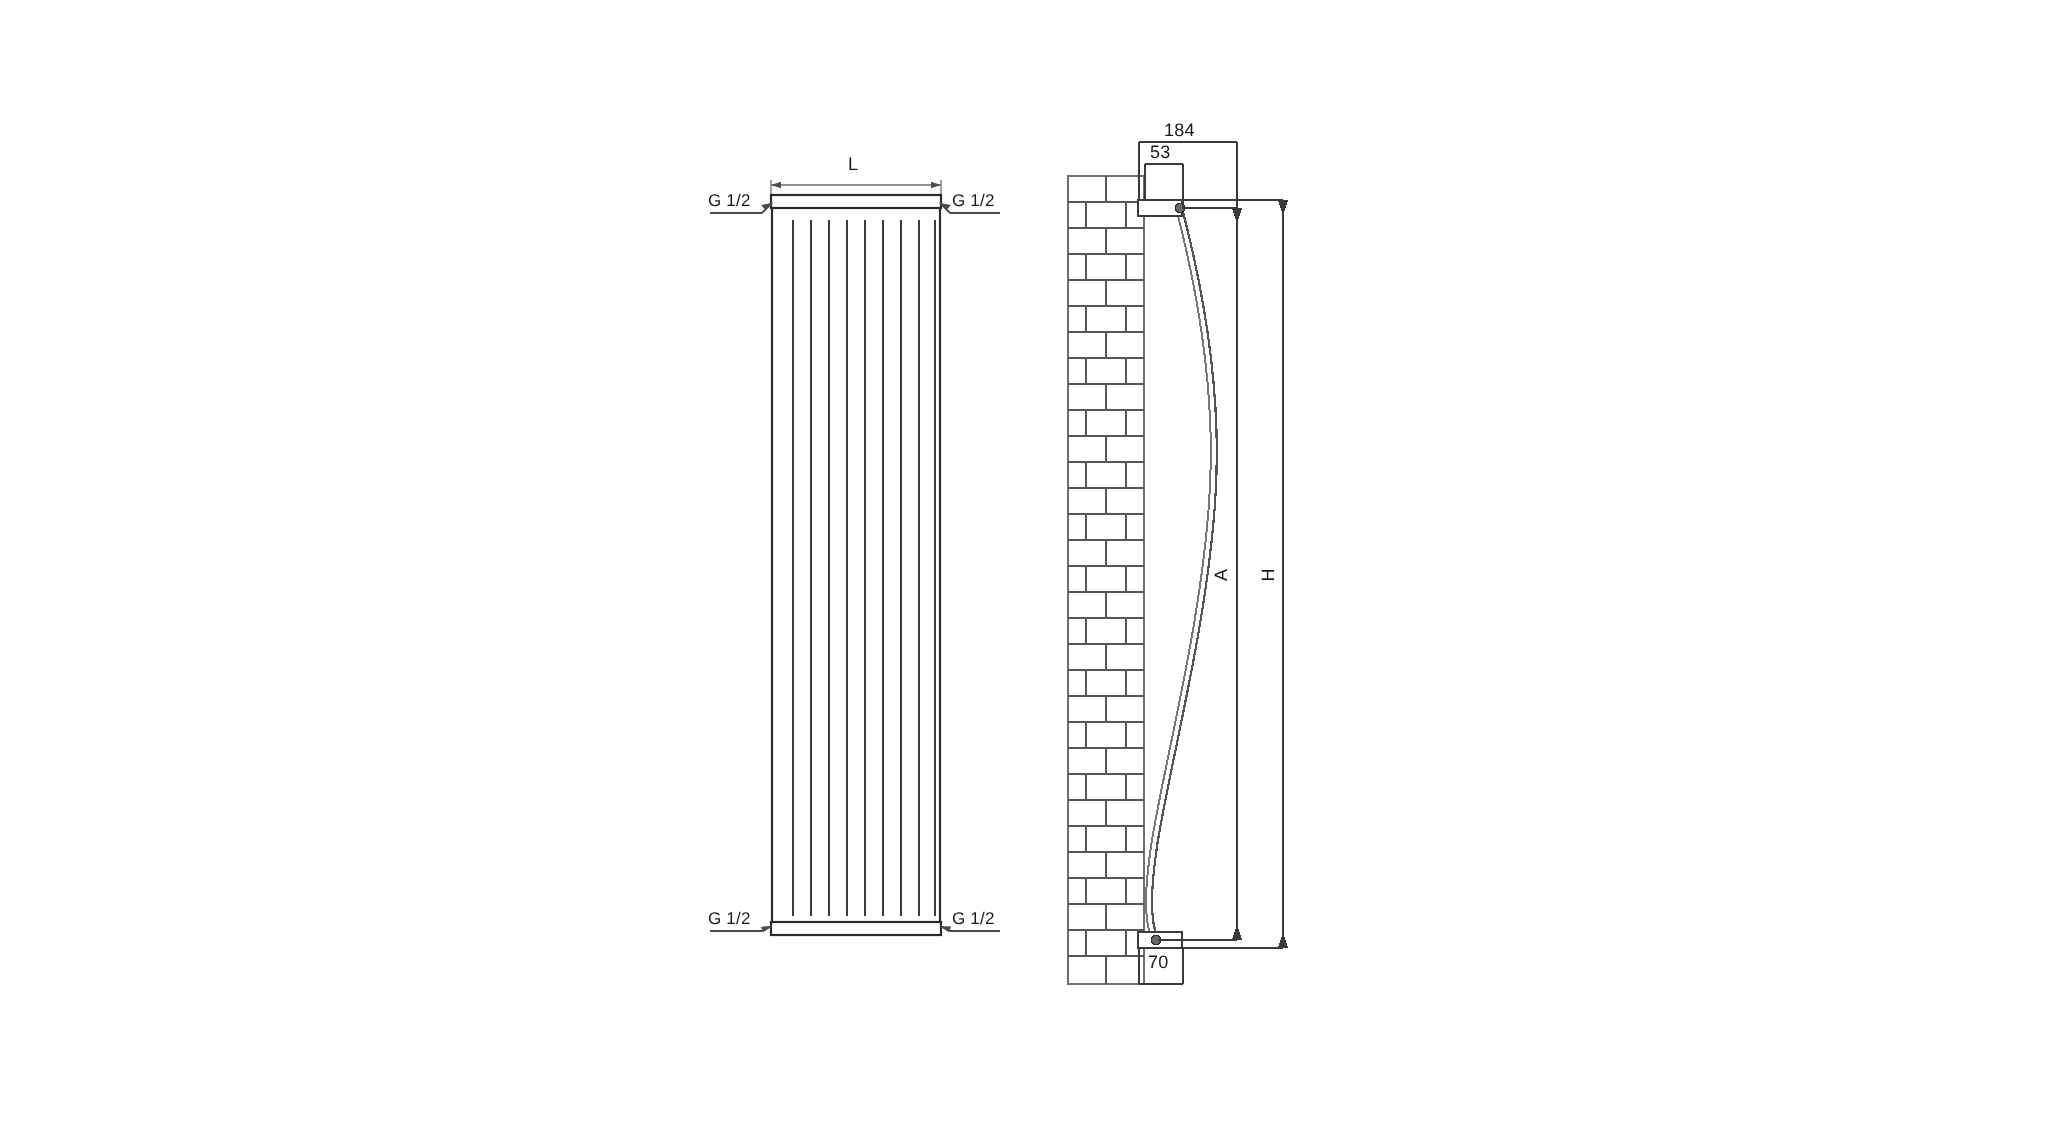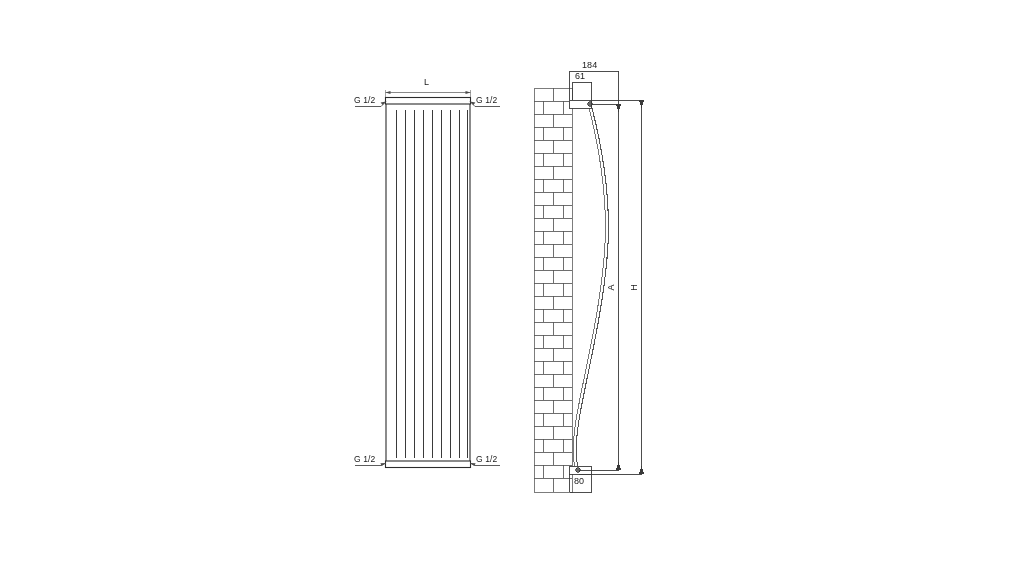--- a/index.html
+++ b/index.html
@@ -259,22 +259,22 @@
 
   <div class="label" style="left:476px; top:96px;">G 1/2</div>
 
   <div class="label" style="left:354px; top:455px;">G 1/2</div>
 
   <div class="label" style="left:476px; top:455px;">G 1/2</div>
 
   
   <div class="label dim" style="left:582px; top:61px;">184</div>
 
-  <div class="label dim" style="left:575px; top:72px;">61</div>
-
-  <div class="label dim" style="left:574px; top:477px;">80</div>
+  <div class="label dim" style="left:575px; top:72px;">53</div>
+
+  <div class="label dim" style="left:574px; top:477px;">70</div>
 
   
   <div class="label big rot" style="left:608px; top:283px;">A</div>
 
   <div class="label big rot" style="left:631px; top:283px;">H</div>
 
 </div>
 
 </body></html>

